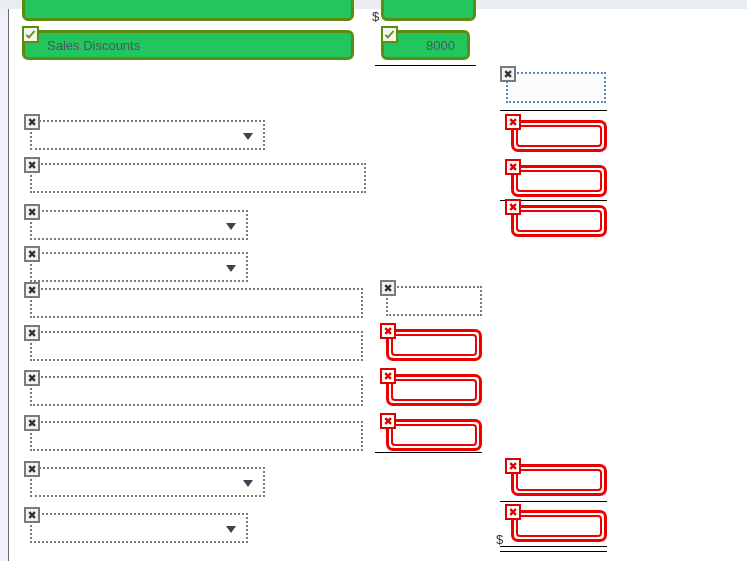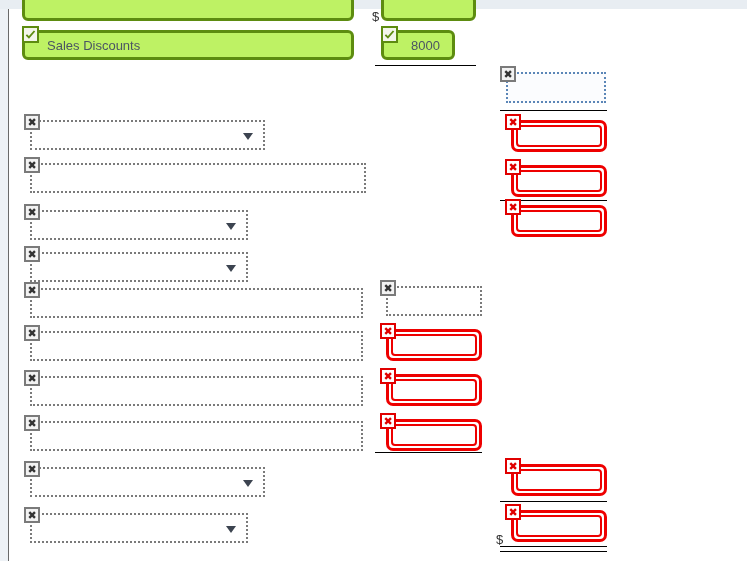--- a/index.html
+++ b/index.html
@@ -27,21 +27,21 @@
     position:absolute;left:9px;top:9px;width:738px;height:552px;
     background:#ffffff;
   }
 
   
   .g-field{
     position:absolute;
     box-sizing:border-box;
     border:3px solid #5d8c10;
     border-radius:6px;
-    background:#bef264;
+    background:#22c55e;
     font-size:13px;
     color:#4b5563;
     line-height:1;
     display:flex;
     align-items:center;
   }
   .g-field.txt{padding-left:22px;justify-content:flex-start;}
   .g-field.num{padding-right:12px;justify-content:flex-end;}
   .g-badge{
     position:absolute;
@@ -135,21 +135,21 @@
       <path d="M1.5 6.3 L4.3 9.1 L10.4 2.2" fill="none" stroke="#5d8c10" stroke-width="2"></path>
     </svg>
   </div>
   <div class="g-field txt" style="left:13px;top:21px;width:332px;height:30px;">Sales Discounts</div>
 
   <div class="g-badge" style="left:372px;top:17px;">
     <svg width="11" height="11" viewBox="0 0 12 12">
       <path d="M1.5 6.3 L4.3 9.1 L10.4 2.2" fill="none" stroke="#5d8c10" stroke-width="2"></path>
     </svg>
   </div>
-  <div class="g-field num" style="left:372px;top:21px;width:74px;height:30px;">8000</div>
+  <div class="g-field num" style="left:372px;top:21px;width:89px;height:30px;">8000</div>
 
   <div class="rule" style="left:366px;top:56px;width:101px;"></div>
 
   <div class="x-badge" style="left:491px;top:57px;">✖</div>
   <div class="b-field" style="left:497px;top:63px;width:100px;height:31px;"></div>
   <div class="rule" style="left:491px;top:101px;width:107px;"></div>
 
   <div class="x-badge" style="left:15px;top:105px;">✖</div>
   <div class="d-field sel" style="left:21px;top:111px;width:235px;height:30px;"></div>
 

